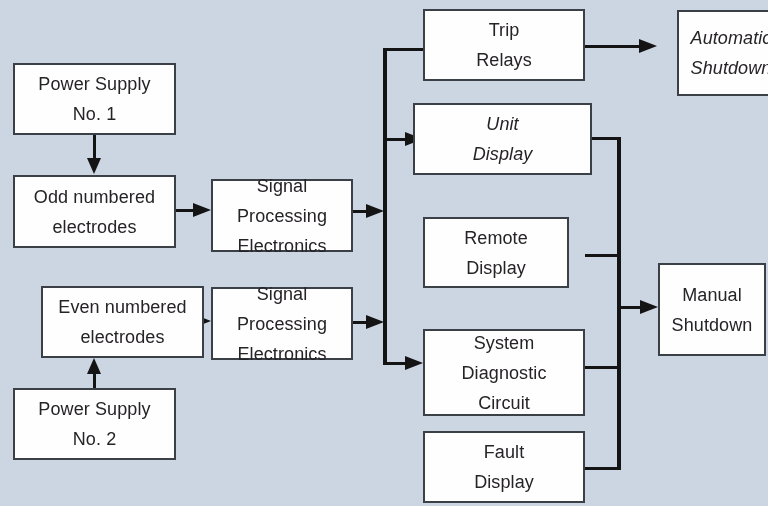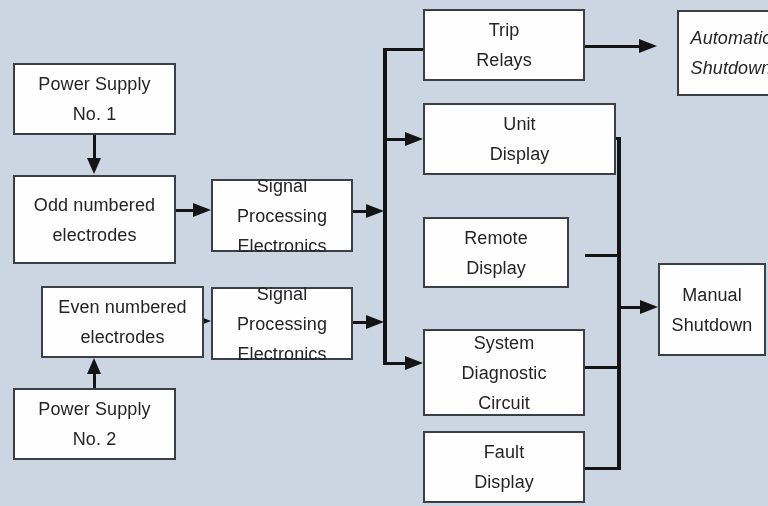--- a/index.html
+++ b/index.html
@@ -109,21 +109,21 @@
   <div class="vline bus" style="left:617px;top:137px;height:333px;"></div>
 
   <div class="hline" style="left:620px;top:306px;width:22px;"></div>
   <div class="arr arr-right" style="left:640px;top:300px;"></div>
 
   <div class="box" style="left:13px;top:63px;width:163px;height:72px;">
     <span class="label">Power Supply
 No. 1</span>
   </div>
 
-  <div class="box" style="left:13px;top:175px;width:163px;height:89px;">
+  <div class="box" style="left:13px;top:175px;width:163px;height:73px;">
     <span class="label">Odd numbered
 electrodes</span>
   </div>
 
   <div class="box" style="left:13px;top:286px;width:163px;height:72px;margin-left:28px;">
     <span class="label">Even numbered
 electrodes</span>
   </div>
 
   <div class="box" style="left:13px;top:388px;width:163px;height:72px;">
@@ -141,21 +141,21 @@
     <span class="label">Signal
 Processing
 Electronics</span>
   </div>
 
   <div class="box" style="left:423px;top:9px;width:162px;height:72px;">
     <span class="label">Trip
 Relays</span>
   </div>
 
-  <div class="box" style="left:423px;top:103px;width:193px;height:72px;">
+  <div class="box" style="left:413px;top:103px;width:179px;height:72px;font-style:italic;">
     <span class="label">Unit
 Display</span>
   </div>
 
   <div class="box" style="left:423px;top:217px;width:146px;height:71px;">
     <span class="label">Remote
 Display</span>
   </div>
 
   <div class="box" style="left:423px;top:329px;width:162px;height:87px;">

